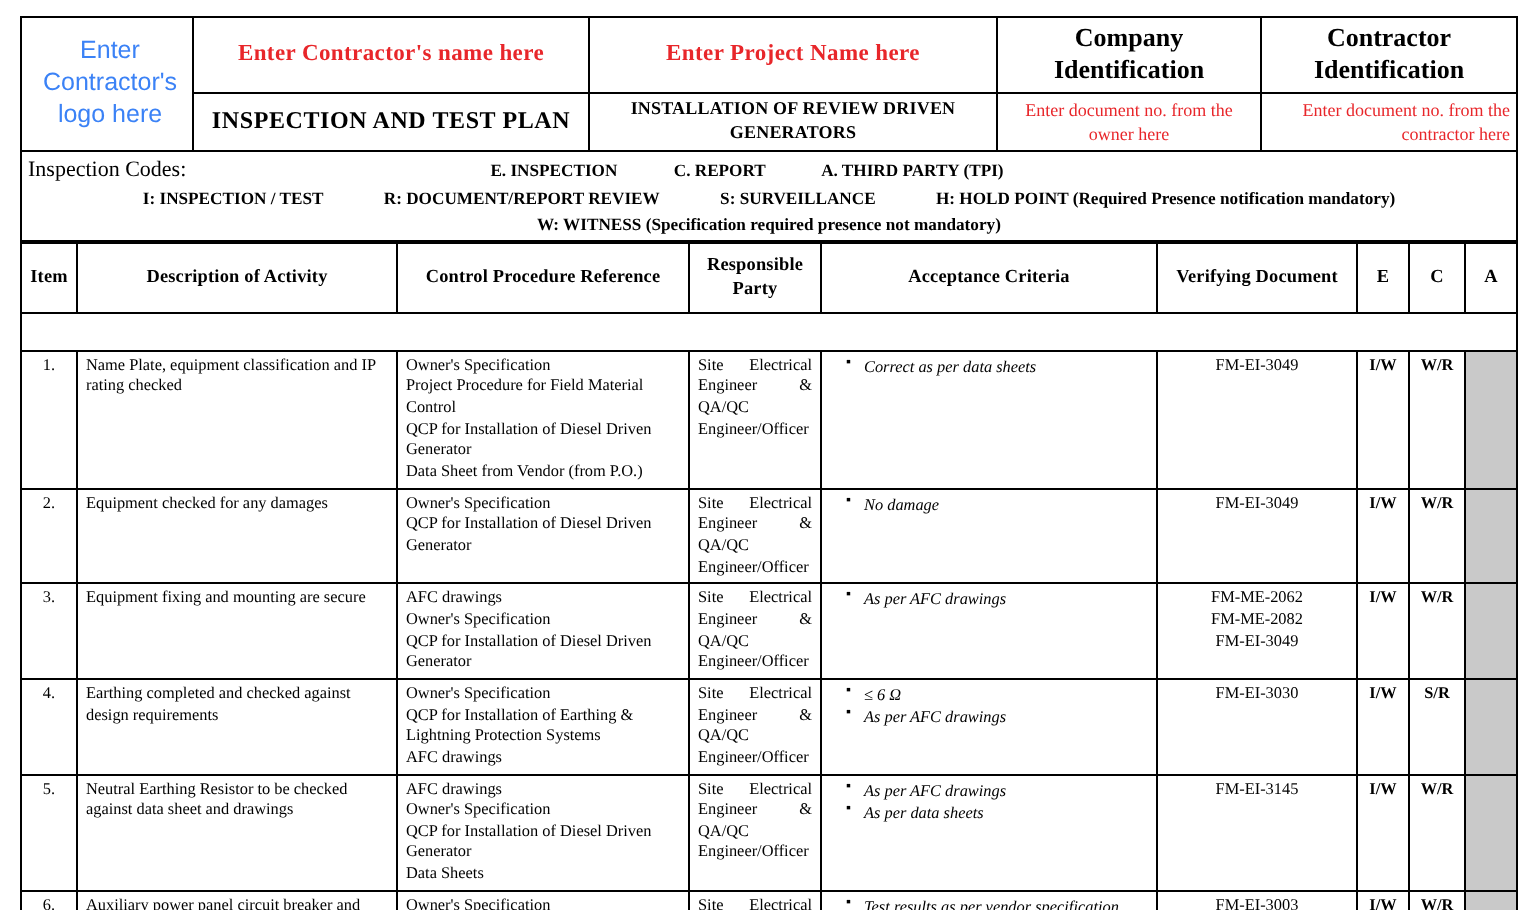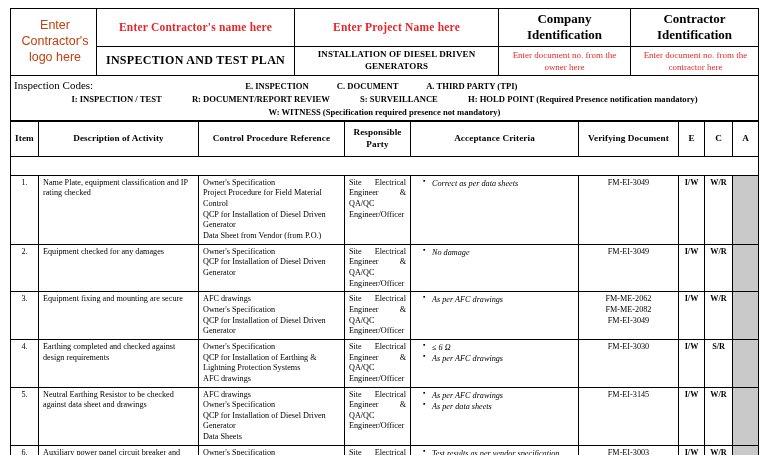--- a/index.html
+++ b/index.html
@@ -31,21 +31,21 @@
   
   table.hdr td {
     border: 1.6px solid #000;
     padding: 2px 3px;
     vertical-align: middle;
     text-align: center;
   }
   .logo-cell {
     font-family: "Liberation Sans", sans-serif;
     font-size: 12.5px;
-    color: #c2410c;
+    color: #3b82f6;
     text-align: left;
     line-height: 1.25;
     padding-left: 6px !important;
     vertical-align: middle;
   }
   .red-bold {
     color: #e8262a;
     font-weight: bold;
     font-size: 11.5px;
     letter-spacing: .2px;
@@ -151,31 +151,31 @@
     <tbody>
         <tr>
       <td class="logo-cell" rowspan="2">Enter Contractor's logo here</td>
       <td class="red-bold">Enter Contractor's name here</td>
       <td class="red-bold">Enter Project Name here</td>
       <td class="ident"><span>Company Identification</span></td>
       <td class="ident"><span>Contractor Identification</span></td>
     </tr>
     <tr>
       <td class="blk-bold">INSPECTION AND TEST PLAN</td>
-      <td class="blk-bold-sm">INSTALLATION OF DIESEL DRIVEN GENERATORS</td>
+      <td class="blk-bold-sm">INSTALLATION OF REVIEW DRIVEN GENERATORS</td>
       <td class="red-plain">Enter document no. from the owner here</td>
-      <td class="red-plain" style="text-align:center;padding-left:5px">Enter document no. from the contractor here</td>
+      <td class="red-plain" style="text-align:right;padding-left:5px">Enter document no. from the contractor here</td>
     </tr>
     <tr>
       <td class="codes-cell" colspan="5">
         <span class="codes-line codes-l1">
           <span class="lbl">Inspection Codes:</span>
           <span class="codes-grp">
             <span>E. INSPECTION</span>
-            <span>C. DOCUMENT</span>
+            <span>C. REPORT</span>
             <span>A. THIRD PARTY (TPI)</span>
           </span>
         </span>
         <span class="codes-line codes-l2">
           <span>I: INSPECTION / TEST</span>
           <span>R: DOCUMENT/REPORT REVIEW</span>
           <span>S: SURVEILLANCE</span>
           <span>H: HOLD POINT (Required Presence notification mandatory)</span>
         </span>
         <span class="codes-line codes-l3">W: WITNESS (Specification required presence not mandatory)</span>

